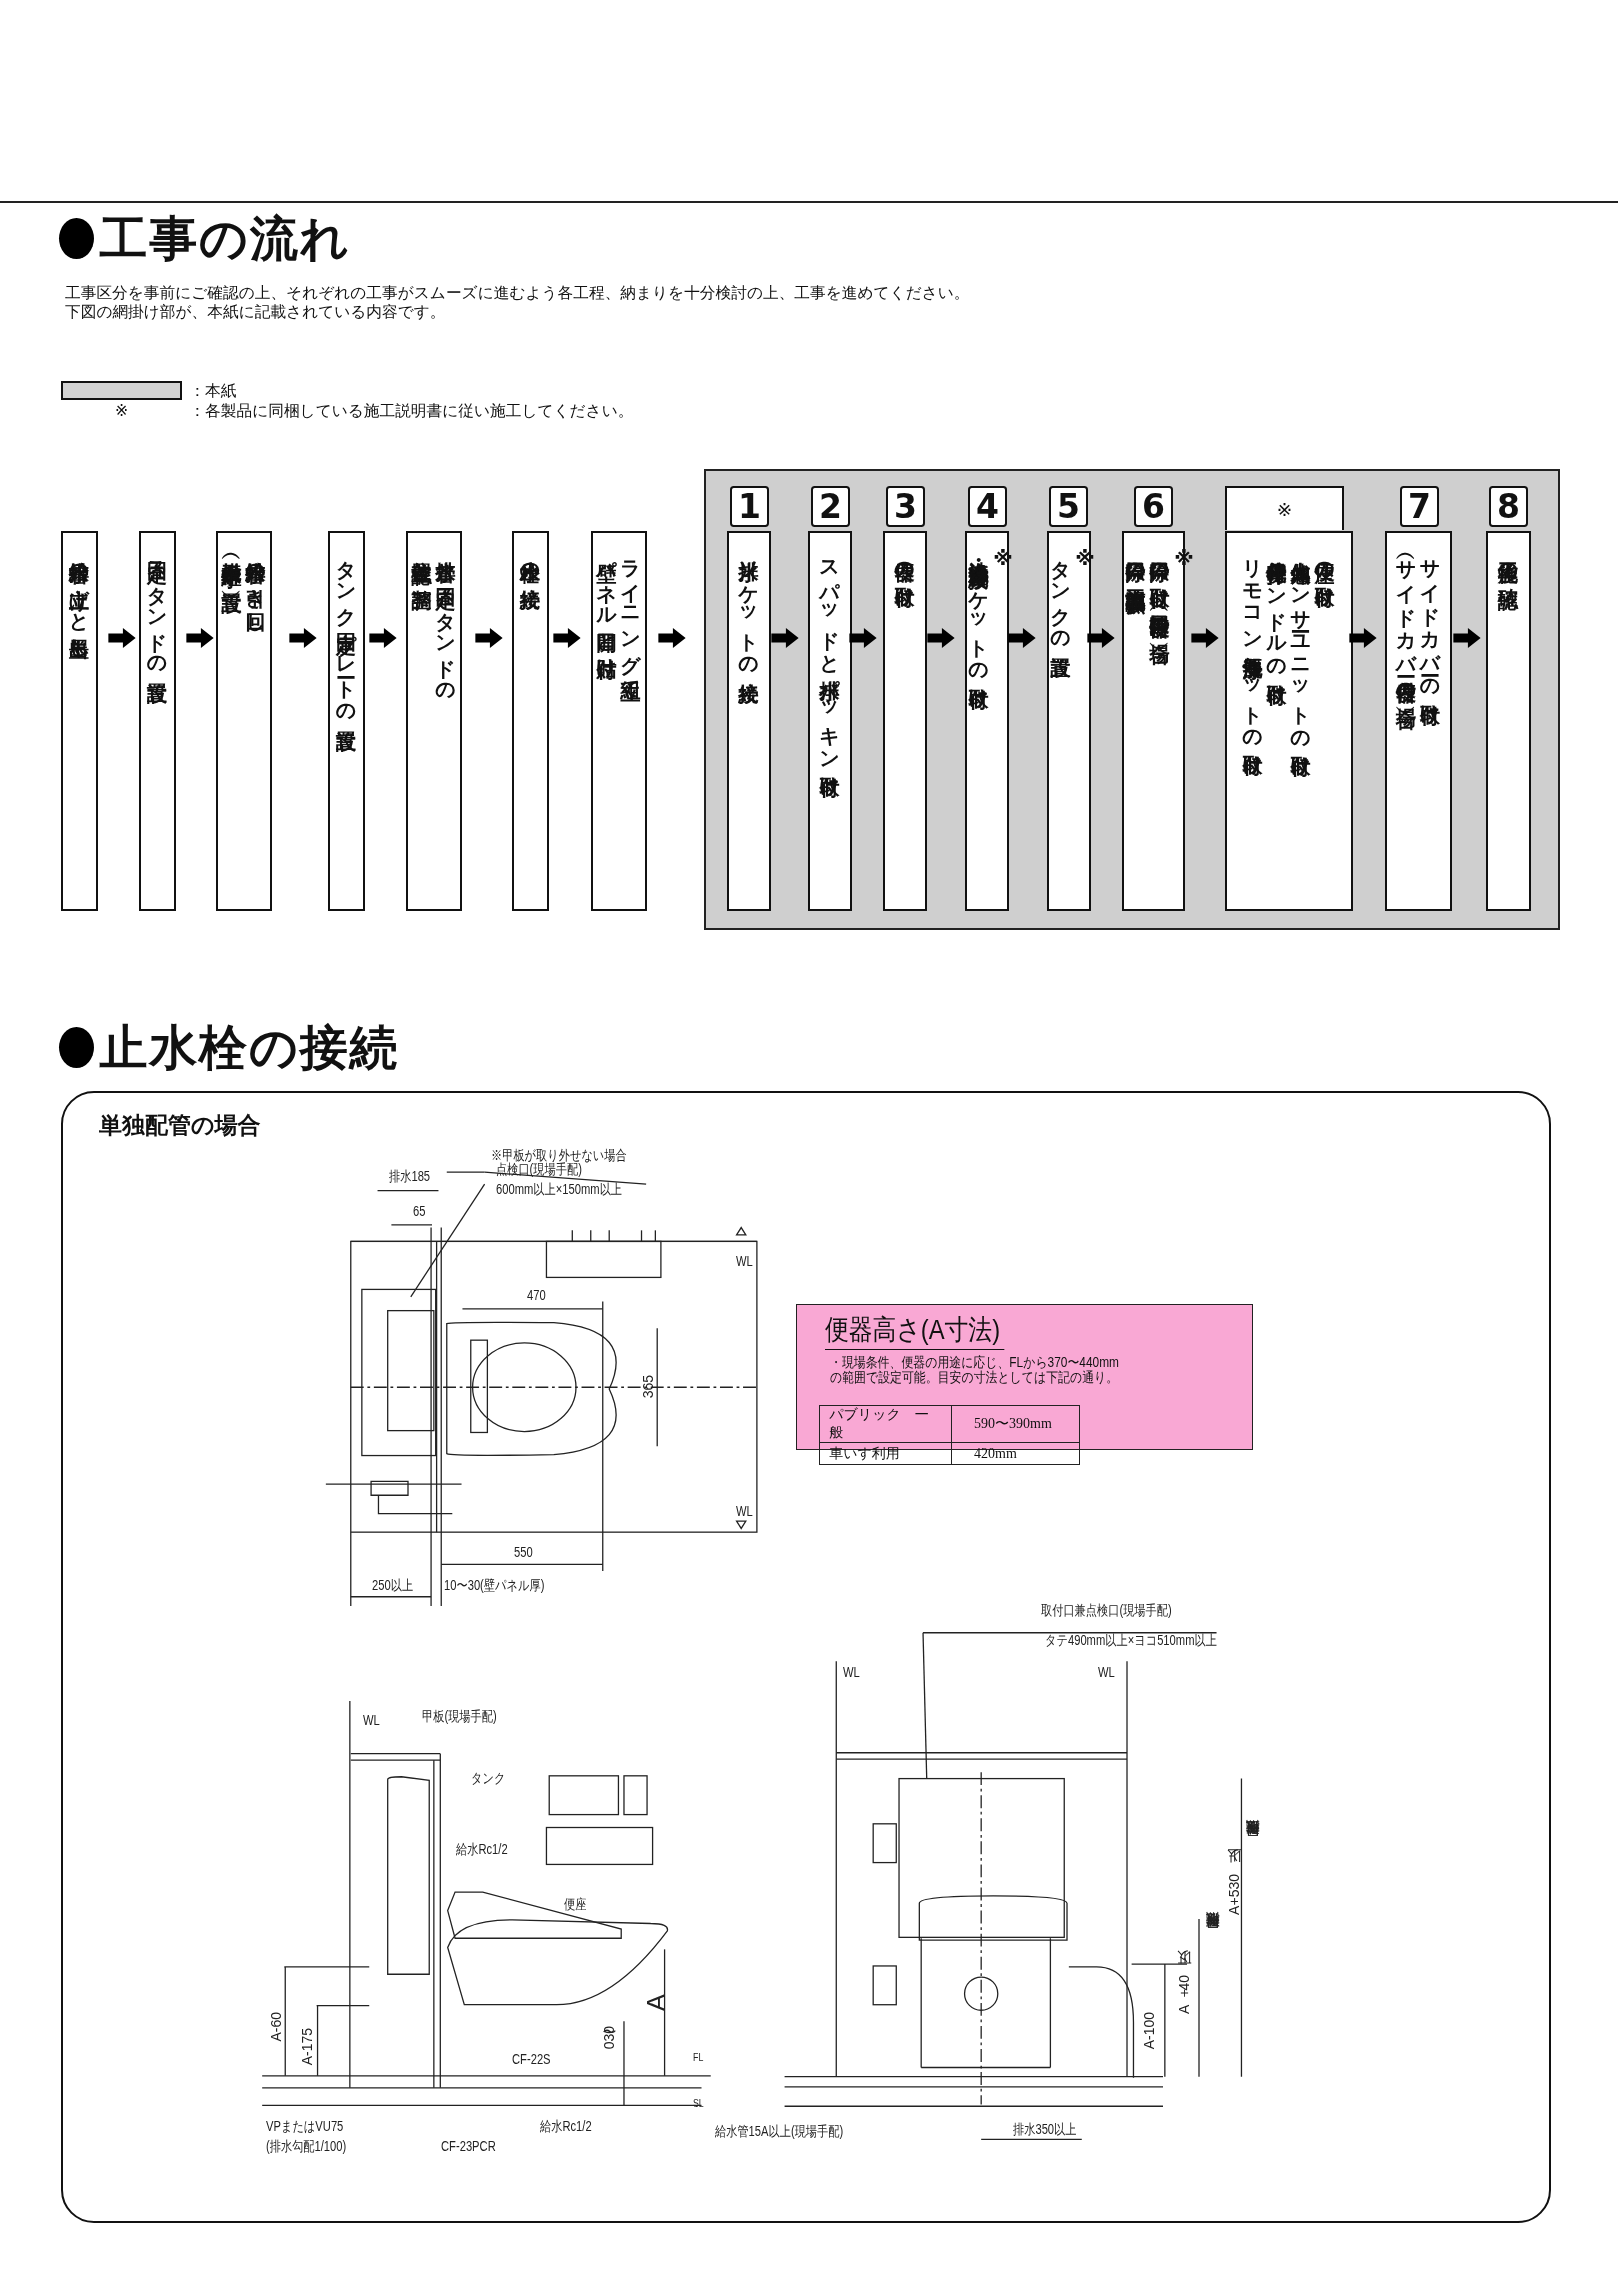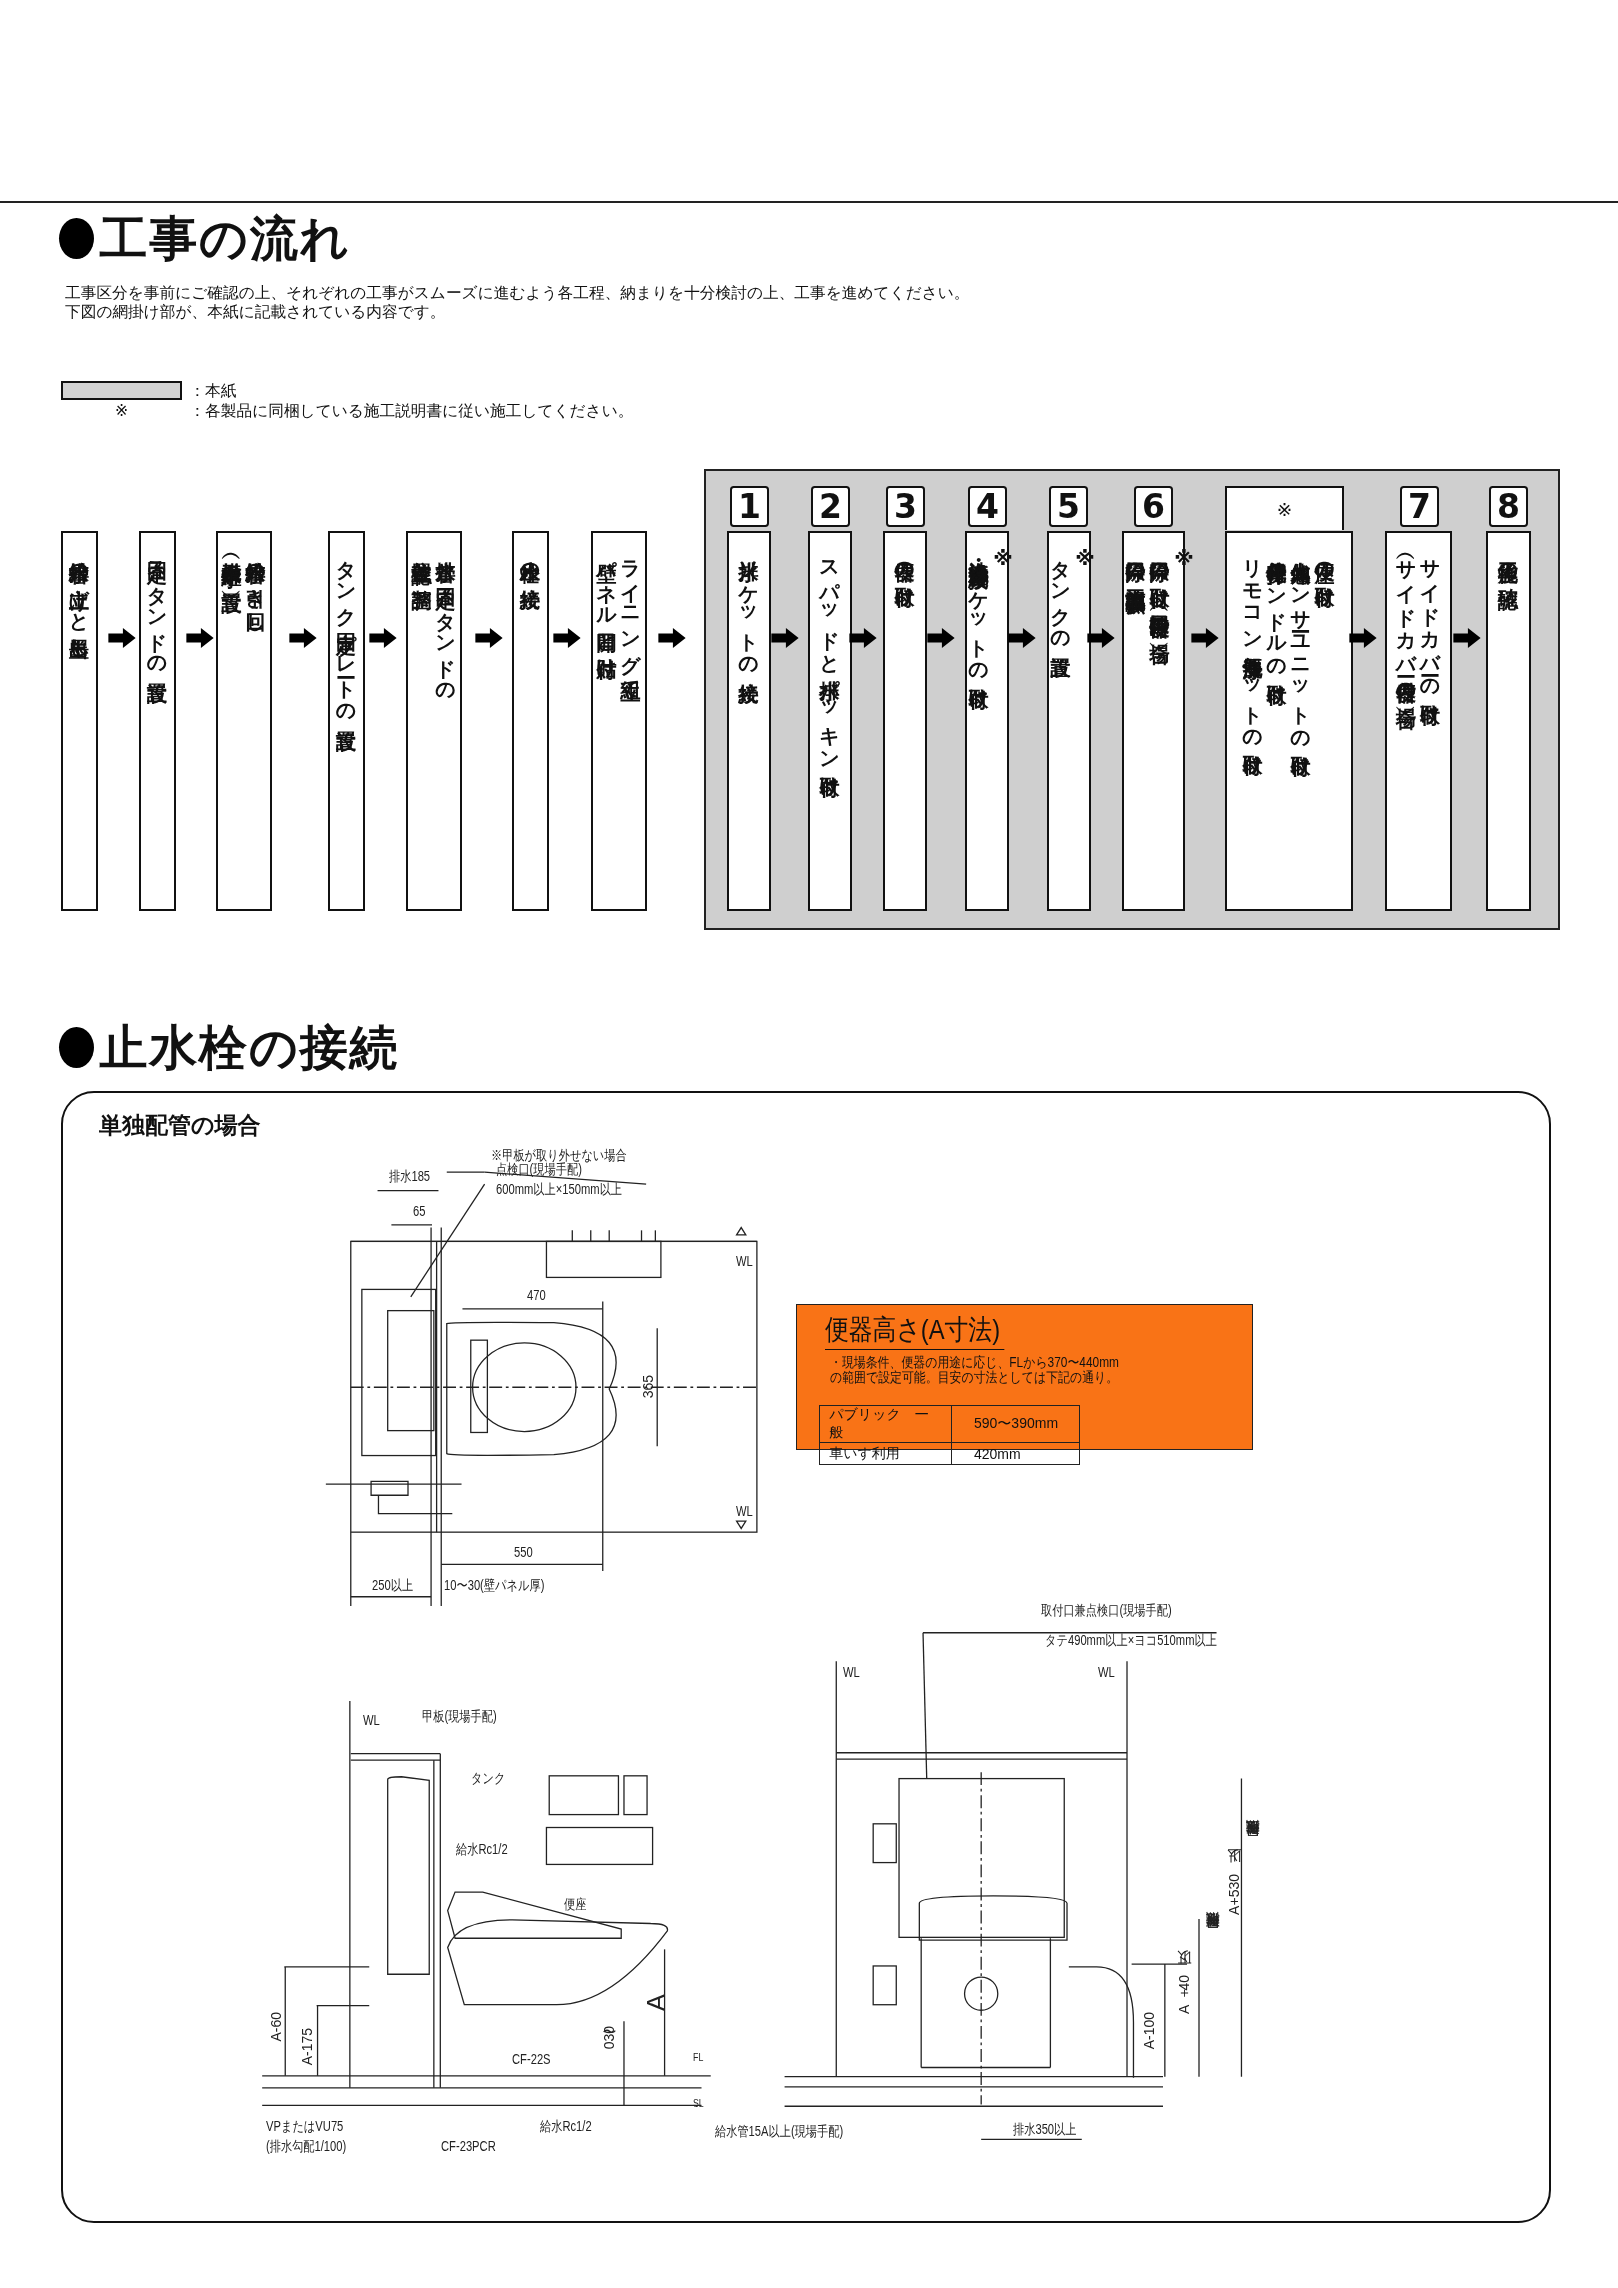--- a/index.html
+++ b/index.html
@@ -24,24 +24,24 @@
   .num-badge { position: absolute; width: 39px; height: 41px; background: #fff; border: 2.8px solid #111; border-radius: 3.7px; font-weight: bold; font-size: 33px; text-align: center; line-height: 37px; font-family: "DejaVu Sans", sans-serif; }
   .note-head { position: absolute; left: 1225px; top: 486px; width: 119px; height: 44px; background: #fff; border: 2.8px solid #111; border-bottom: none; text-align: center; font-size: 18.5px; line-height: 44px; }
   .arrow { position: absolute; width: 28px; height: 20px; }
 
   
   .diagram-frame { position: absolute; left: 61px; top: 1091px; width: 1490px; height: 1132px; border: 2.8px solid #111; border-radius: 33px; }
   .sub-title { position: absolute; left: 92px; top: 1110px; font-size: 23px; font-weight: bold; margin-left: 7px; }
   .lbl { position: absolute; font-family: "Liberation Sans", sans-serif; font-size: 14px; white-space: nowrap; color: #222; transform: scaleX(0.8); transform-origin: left center; }
   .lbl-v { position: absolute; font-family: "Liberation Sans", sans-serif; font-size: 14px; white-space: nowrap; color: #222; writing-mode: vertical-rl; transform: rotate(180deg); }
 
-  .info-box { position: absolute; left: 796px; top: 1304px; width: 457px; height: 146px; border: 1.8px solid #222; background: #f97316; }
+  .info-box { position: absolute; left: 796px; top: 1304px; width: 457px; height: 146px; border: 1.8px solid #222; background: #f9a8d4; }
   .info-title { position: absolute; left: 28px; top: 5.5px; font-size: 28px; font-family: "Liberation Sans", sans-serif; border-bottom: 1.8px solid #111; padding-right: 5.5px; transform: scaleX(0.85); transform-origin: left center; }
   .info-text { position: absolute; left: 33px; top: 50px; font-size: 14px; line-height: 14.8px; font-family: "Liberation Sans", sans-serif; transform: scaleX(0.85); transform-origin: left center; white-space: nowrap; }
-  .info-table { position: absolute; left: 22px; top: 100px; border-collapse: collapse; font-size: 14px; font-family: Liberation Sans, sans-serif; }
+  .info-table { position: absolute; left: 22px; top: 100px; border-collapse: collapse; font-size: 14px; font-family: Liberation Serif, serif; }
   .info-table td { border: 1.8px solid #222; height: 22px; padding: 0 9.2px; }
   .info-table td:first-child { width: 132px; }
   .info-table td:last-child { width: 128px; padding-left: 22px; }
 </style>
 </head>
 <body>
 
 <div class="top-rule"></div>
 
 <div class="section-title" style="top:214px;">

